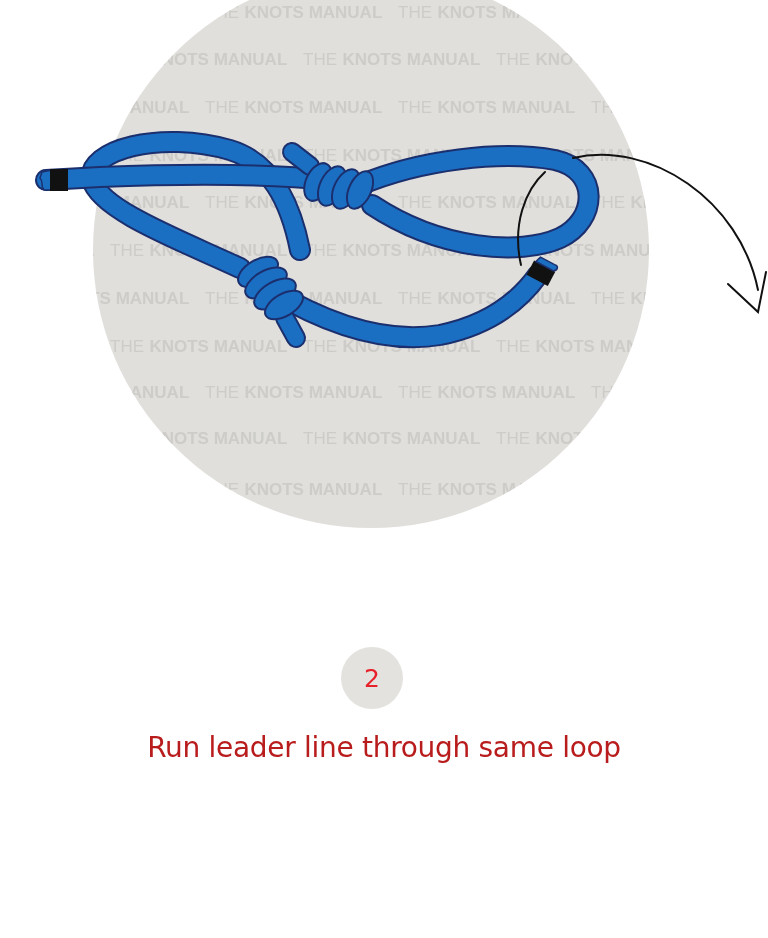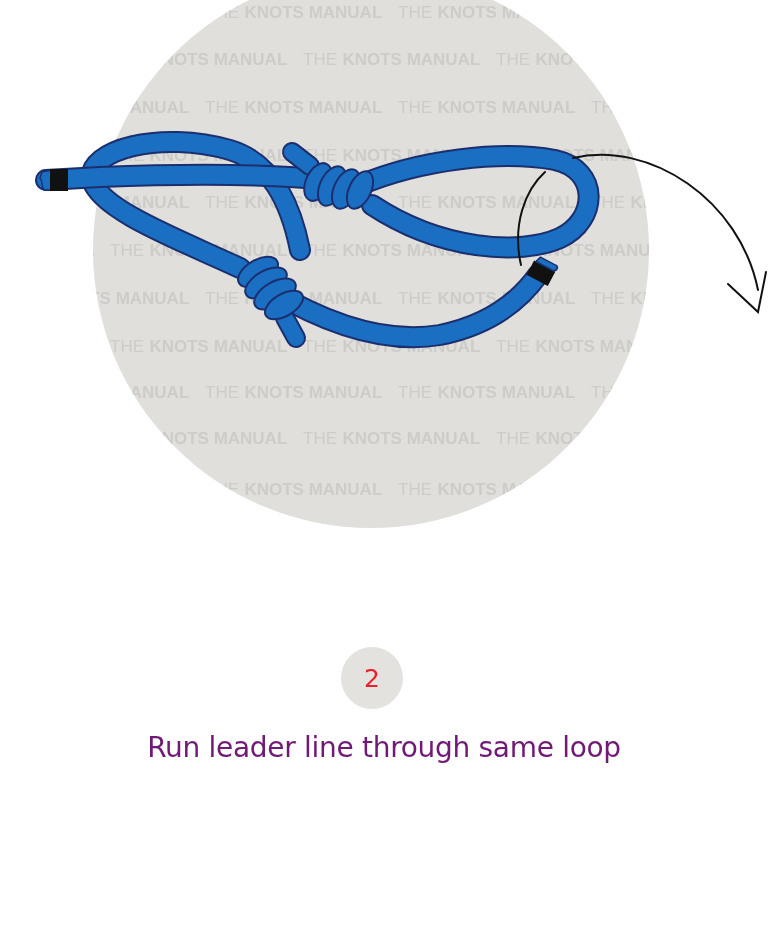--- a/index.html
+++ b/index.html
@@ -6,21 +6,21 @@
   body { width:768px; height:938px; position:relative; overflow:hidden; font-family:"DejaVu Sans", sans-serif; }
   .illustration { position:absolute; left:0; top:0; width:768px; height:560px; }
   .illustration svg { position:absolute; left:0; top:0; }
   .step-badge {
     position:absolute; left:341px; top:647px; width:62px; height:62px; border-radius:50%;
     background:#e3e2de; display:flex; align-items:center; justify-content:center;
   }
   .step-number { color:#e8202a; font-size:25px; font-family:"DejaVu Sans", sans-serif; line-height:1; }
   .caption {
     position:absolute; left:0; width:768px; top:731px; text-align:center;
-    font-family:"DejaVu Sans", sans-serif; font-size:28px; color:#701a75; letter-spacing:-0.3px;
+    font-family:"DejaVu Sans", sans-serif; font-size:28px; color:#b91c1c; letter-spacing:-0.3px;
   }
   .wm-the { font-family:"Liberation Sans", sans-serif; font-weight:400; }
   .wm-bold { font-family:"Liberation Sans", sans-serif; font-weight:700; }
 </style>
 </head>
 <body>
 
 <div class="illustration">
   <svg width="768" height="560" viewBox="0 0 768 560">
     <defs>

